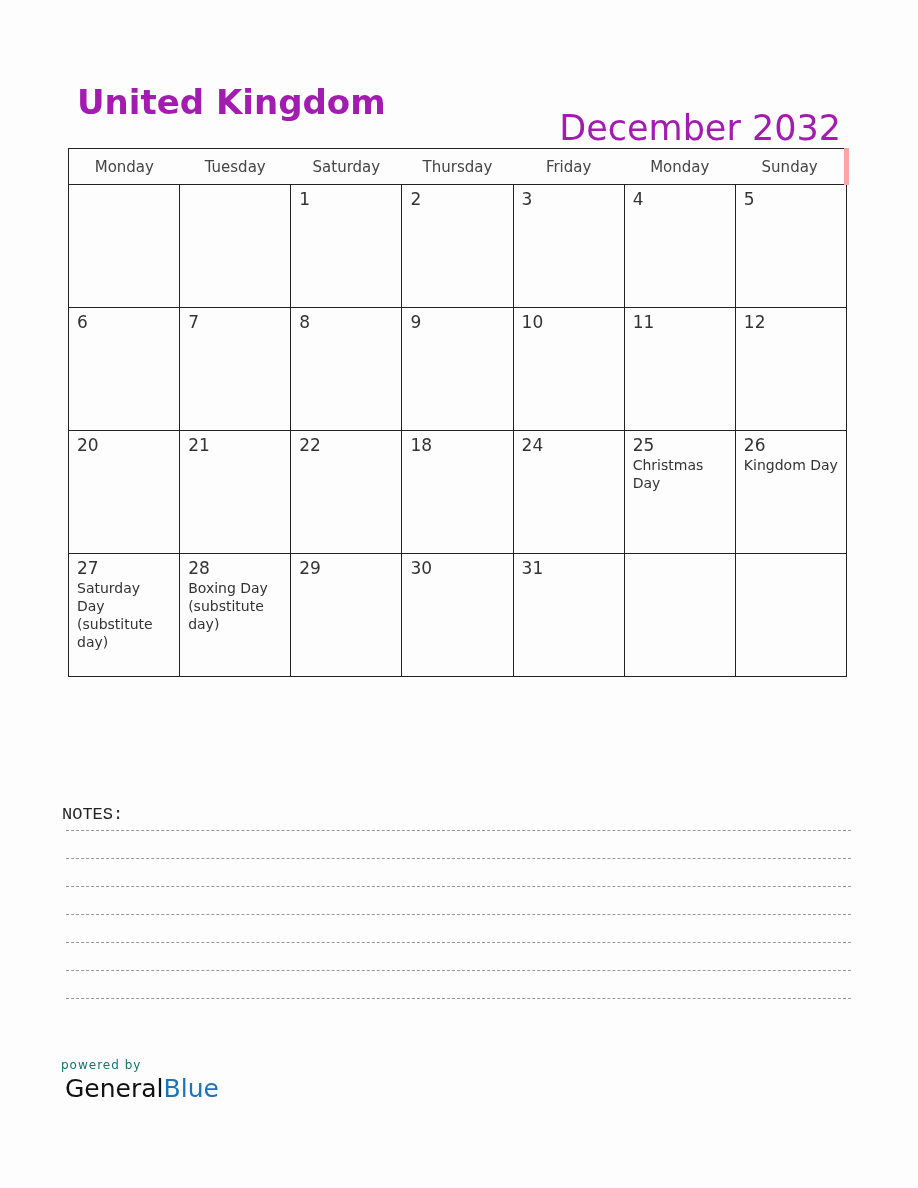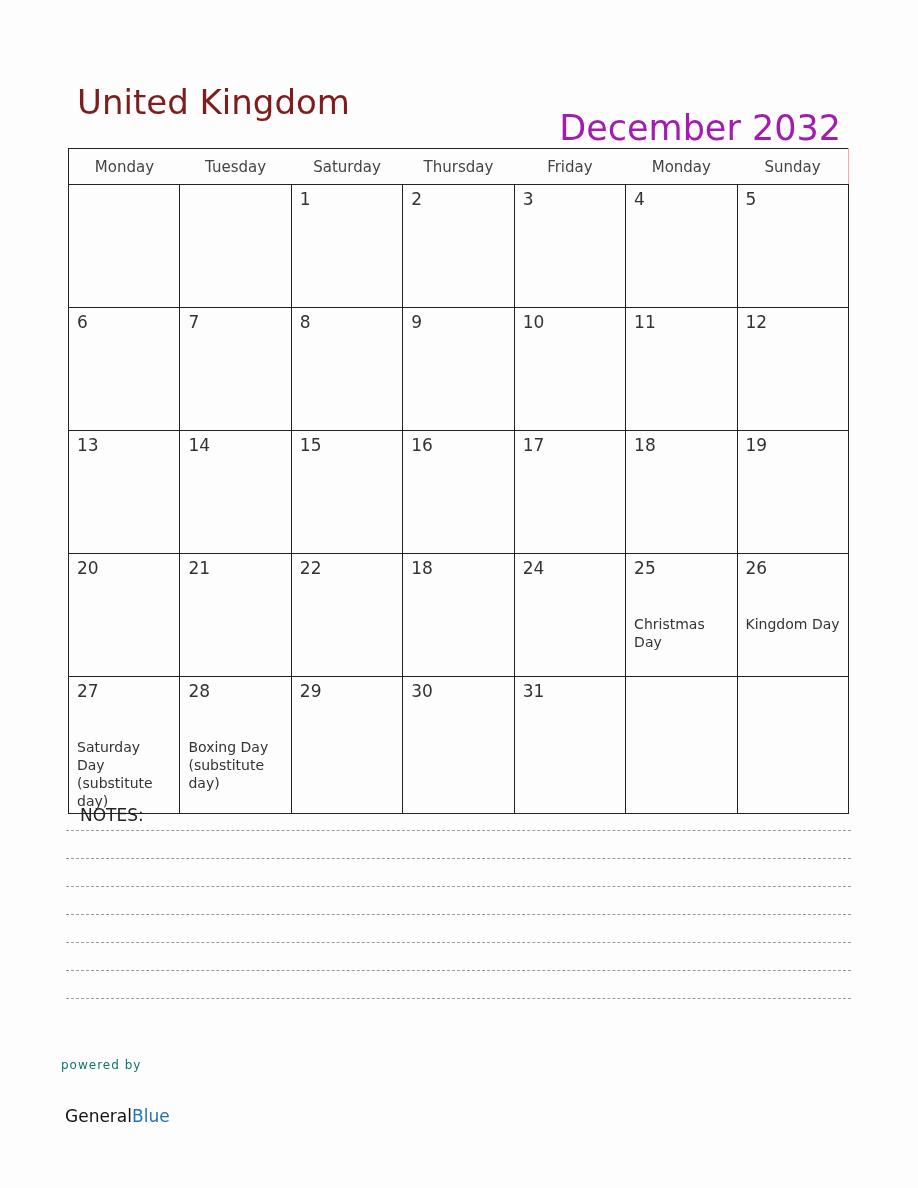--- a/index.html
+++ b/index.html
@@ -1,29 +1,29 @@
 <!DOCTYPE html>
 <html><head>
 <meta charset="utf-8">
 <style>
   html, body { margin:0; padding:0; background:#fdfdfd; }
   body { width:918px; height:1188px; position:relative; font-family:"DejaVu Sans", sans-serif; color:#222; }
-  .title { position:absolute; left:77px; top:82px; font-size:34px; font-weight:400; letter-spacing:0; color:#7f1d1d; }
+  .title { position:absolute; left:77px; top:82px; font-size:34px; font-weight:700; letter-spacing:0; color:#a21caf; }
   .month { position:absolute; right:77px; top:84px; font-size:35px; color:#a21caf;margin-top:24px; }
   table.cal { position:absolute; left:68px; top:148px; width:781px; border-collapse:collapse; table-layout:fixed;padding-left:20px; }
   table.cal th { height:35px; font-weight:400; font-size:15px; color:#444; border-top:1px solid #222; border-bottom:1px solid #222; padding:0; text-align:center; }
   table.cal th:first-child { border-left:1px solid #222; }
-  table.cal th:last-child { border-right:1px solid #fca5a5; }
+  table.cal th:last-child { border-right:5px solid #fca5a5; }
   table.cal td { height:116px; border:1px solid #222; vertical-align:top; padding:3px 8px; font-size:16px; }
   .daynum { display:block; font-size:17px; color:#333; line-height:22px; }
-  .holiday { display:block; font-size:14px; line-height:18px; color:#333;margin-top:36px; }
-  .notes { position:absolute; left:80px; top:805px; font-size:17px; color:#222; }
+  .holiday { display:block; font-size:14px; line-height:18px; color:#333; }
+  .notes { position:absolute; left:62px; top:805px; font-size:17px; color:#222;font-family:Liberation Mono, monospace; }
   .line { position:absolute; left:66px; width:785px; border-top:1px dashed #999; }
   .powered { position:absolute; left:61px; top:1058px; font-size:12px; color:#0f766e; letter-spacing:1px; }
-  .brand { position:absolute; left:65px; top:1074px; font-size:17px; color:#111;margin-top:32px; }
+  .brand { position:absolute; left:65px; top:1074px; font-size:25px; color:#111; }
   .brand .blue { color:#1f73b7; }
 </style>
 </head>
 <body>
 
 <div class="title">United Kingdom</div>
 <div class="month">December 2032</div>
 
 <table class="cal">
   <thead>
@@ -75,43 +75,20 @@
           <span class="daynum">9</span>
         </td>
         <td>
           <span class="daynum">10</span>
         </td>
         <td>
           <span class="daynum">11</span>
         </td>
         <td>
           <span class="daynum">12</span>
-        </td>
-      </tr>
-      <tr>
-        <td>
-          <span class="daynum">13</span>
-        </td>
-        <td>
-          <span class="daynum">14</span>
-        </td>
-        <td>
-          <span class="daynum">15</span>
-        </td>
-        <td>
-          <span class="daynum">16</span>
-        </td>
-        <td>
-          <span class="daynum">17</span>
-        </td>
-        <td>
-          <span class="daynum">18</span>
-        </td>
-        <td>
-          <span class="daynum">19</span>
         </td>
       </tr>
       <tr>
         <td>
           <span class="daynum">20</span>
         </td>
         <td>
           <span class="daynum">21</span>
         </td>
         <td>

